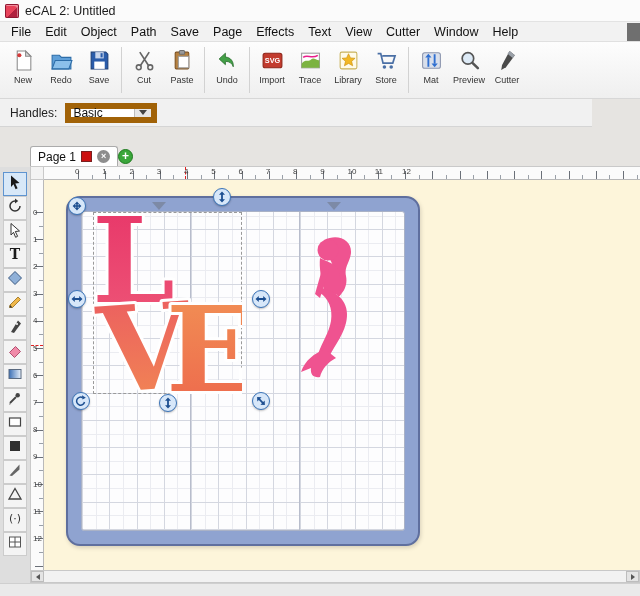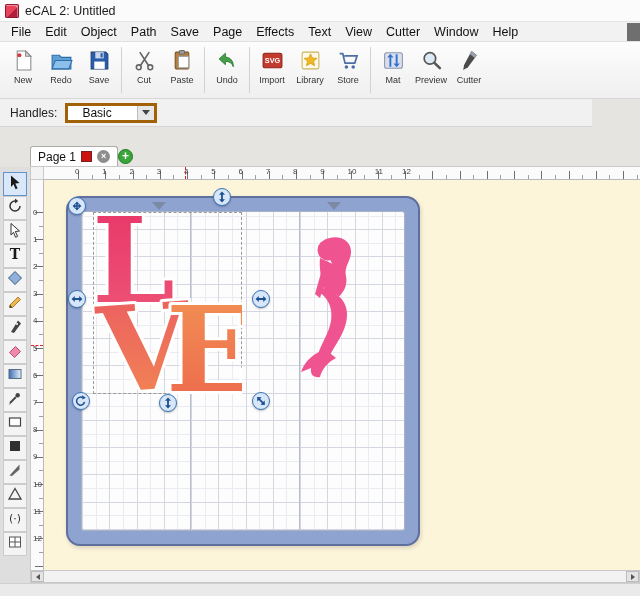--- a/index.html
+++ b/index.html
@@ -24,22 +24,22 @@
   .tb-btn{width:38px;display:flex;flex-direction:column;align-items:center;justify-content:flex-start;
           padding-top:6px;box-sizing:border-box;cursor:default;}
   .tb-ic{width:24px;height:24px;display:flex;align-items:center;justify-content:center;}
   .tb-ic svg{width:23px;height:23px;}
   .tb-lb{font-size:9px;color:#333;margin-top:3px;white-space:nowrap;}
   .tb-sep{width:1px;background:#d2d2d2;margin:5px 3px;}
   
   #handlesbar{position:absolute;left:0;top:99px;width:592px;height:28px;background:#f1f1f1;
               border-bottom:1px solid #d5d5d5;display:flex;align-items:center;gap:8px;padding-left:10px;box-sizing:border-box;}
   #handles-label{font-size:12px;color:#222;}
-  #handles-select{width:92px;height:20px;background:#fff;border:3px solid #a16207;display:flex;
-                  align-items:center;justify-content:space-between;padding-left:14px;box-sizing:border-box;font-size:12px;color:#111;}
+  #handles-select{width:92px;height:20px;background:#fff;border:6px solid #a16207;display:flex;
+                  align-items:center;justify-content:space-between;padding-left:2px;box-sizing:border-box;font-size:12px;color:#111;}
   #handles-select .dd{width:16px;height:100%;background:#e7e7e7;border-left:1px solid #bdbdbd;
                       display:flex;align-items:center;justify-content:center;}
   .dd-arrow{width:0;height:0;border-left:4px solid transparent;border-right:4px solid transparent;border-top:5px solid #444;}
   
   #tabrow{position:absolute;left:0;top:146px;width:640px;height:21px;}
   #page-tab{position:absolute;left:30px;top:0;height:20px;background:#fff;border:1px solid #ababab;border-bottom:none;
             border-radius:3px 3px 0 0;display:flex;align-items:center;gap:5px;padding:0 7px;box-sizing:border-box;}
   #tab-label{font-size:12px;color:#111;}
   #tab-swatch{width:9px;height:9px;border:1px solid #7a2020;}
   #tab-close{width:13px;height:13px;border-radius:50%;background:#8d8d8d;color:#fff;font-size:9px;line-height:13px;
@@ -202,20 +202,30 @@
           <svg viewBox="0 0 22 22">
             <rect x="2" y="4" width="18" height="14" rx="2" fill="#c23b2e" stroke="#8e2418"></rect>
             <text x="11" y="13.5" font-size="7" font-weight="bold" text-anchor="middle" fill="#fff" font-family="Liberation Sans, sans-serif">SVG</text>
           </svg>
         </span>
         <span class="tb-lb">Import</span>
       </div>
       <div class="tb-btn">
         <span class="tb-ic">
           <svg viewBox="0 0 22 22">
+            <rect x="2.5" y="4" width="17" height="14" fill="#fff" stroke="#999"></rect>
+            <path d="M2.5 14c4-5 6-1 9-4 3-2.5 5 1.5 8 .5V18h-17z" fill="#7cb342"></path>
+            <path d="M4 8c4-3.5 8 2 14-2" stroke="#e91e8c" stroke-width="1.4" fill="none"></path>
+          </svg>
+        </span>
+        <span class="tb-lb">Trace</span>
+      </div>
+      <div class="tb-btn">
+        <span class="tb-ic">
+          <svg viewBox="0 0 22 22">
             <rect x="3" y="3" width="16" height="16" rx="1.5" fill="#fffbe8" stroke="#c9b25a"></rect>
             <path d="M11 4.5l1.9 4 4.4.4-3.3 2.9 1 4.3-3.9-2.3-4 2.3 1-4.3L4.8 8.9l4.4-.4z" fill="#f2b824" stroke="#c98f10" stroke-width="0.6"></path>
           </svg>
         </span>
         <span class="tb-lb">Library</span>
       </div>
       <div class="tb-btn">
         <span class="tb-ic">
           <svg viewBox="0 0 22 22">
             <path d="M2.5 4.5h3l2.2 9h9.3l2.2-7H7" fill="none" stroke="#4a6fa5" stroke-width="1.6"></path>

